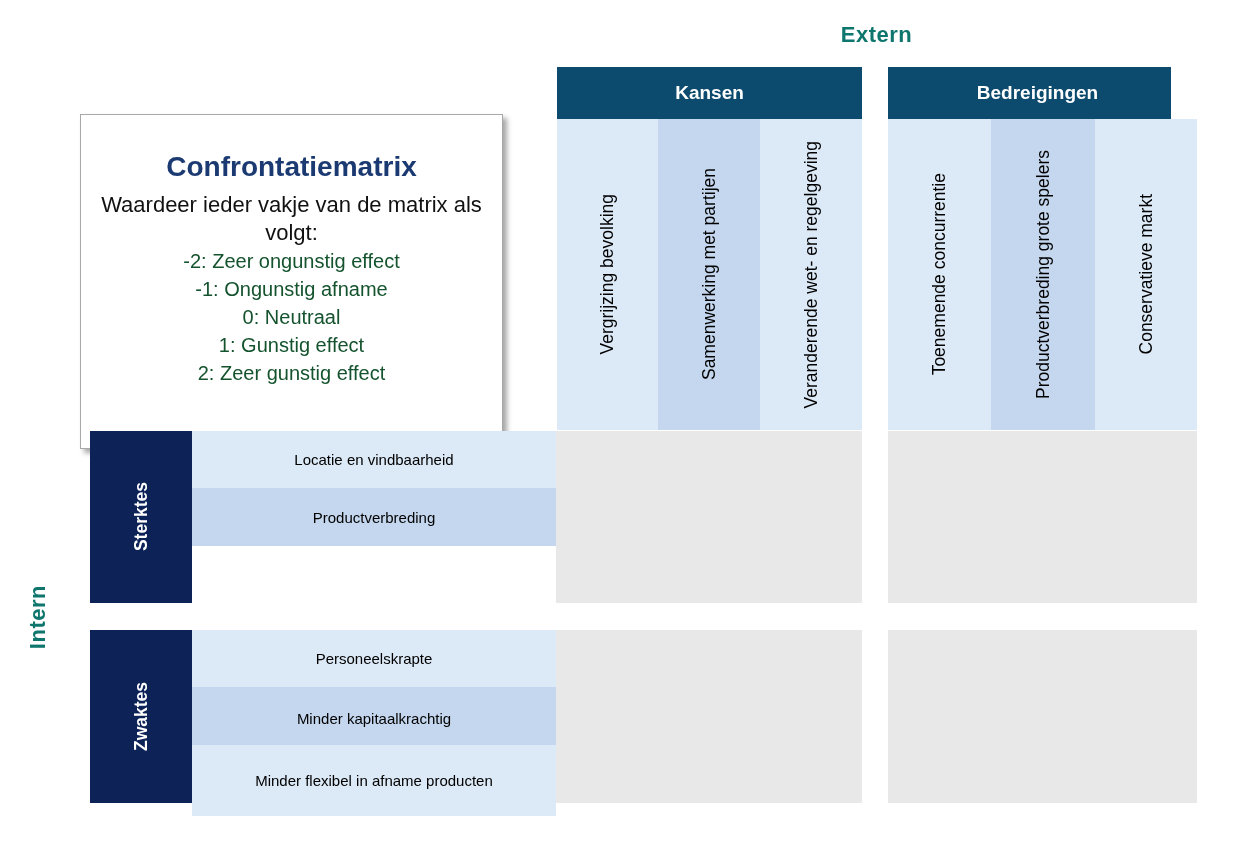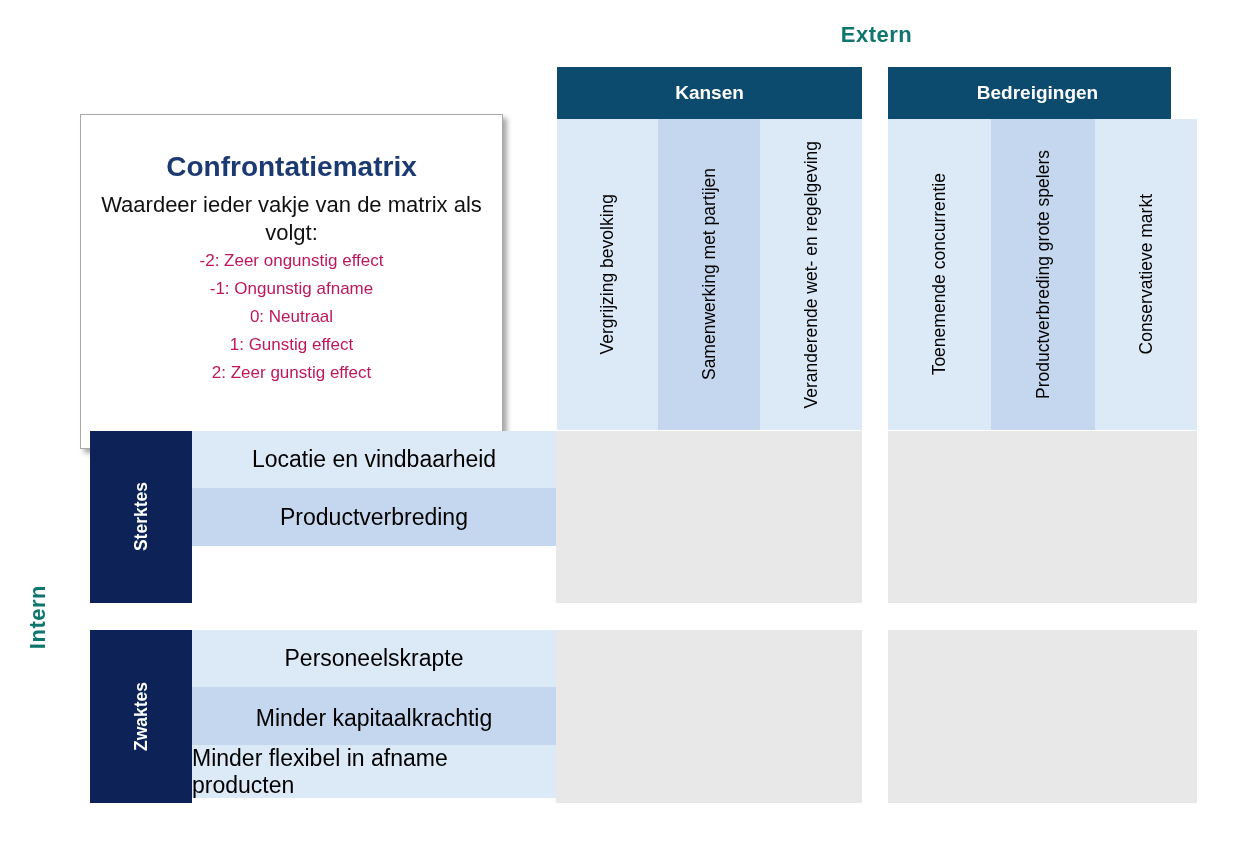--- a/index.html
+++ b/index.html
@@ -54,22 +54,22 @@
     font-weight: bold;
     color: #1c3a72;
     margin-bottom: 8px;
   }
   .info-intro {
     font-size: 22px;
     color: #111111;
     line-height: 28px;
   }
   .info-scale-line {
-    font-size: 17px;
-    color: #be185d;
+    font-size: 20px;
+    color: #14532d;
     line-height: 28px;
   }
 
   
   .col-group-bar {
     top: 67px; height: 52px;
     background: #0c4a6e;
     color: #ffffff;
     font-weight: bold;
     font-size: 19px;
@@ -94,21 +94,21 @@
     background: #0d2357;
     color: #ffffff;
     display: flex; align-items: center; justify-content: center;
     font-weight: bold;
     font-size: 17.5px;
   }
   
   .row-strip {
     left: 192px; width: 364px;
     display: flex; align-items: center; justify-content: center;
-    font-size: 23px;
+    font-size: 15px;
     color: #000000;
   }
 
   
   .cell-block { background: #e8e8e8; }
 </style>
 </head>
 <body>
 
 <div class="canvas">
@@ -164,21 +164,21 @@
 
   <div class="abs row-group-label" style="top:630px; height:173px;">
     <span class="vtext">Zwaktes</span>
   </div>
   <div class="abs row-strip shade-light" style="top:630px; height:57px;">
     <span>Personeelskrapte</span>
   </div>
   <div class="abs row-strip shade-mid" style="top:687px; height:62px;">
     <span>Minder kapitaalkrachtig</span>
   </div>
-  <div class="abs row-strip shade-light" style="top:745px; height:53px;">
+  <div class="abs row-strip shade-light" style="top:745px; height:71px;">
     <span>Minder flexibel in afname producten</span>
   </div>
 
   <div class="abs cell-block" style="left:556px; top:431px; width:306px; height:172px;"></div>
   <div class="abs cell-block" style="left:888px; top:431px; width:309px; height:172px;"></div>
   <div class="abs cell-block" style="left:556px; top:630px; width:306px; height:173px;"></div>
   <div class="abs cell-block" style="left:888px; top:630px; width:309px; height:173px;"></div>
 
 </div>
 

